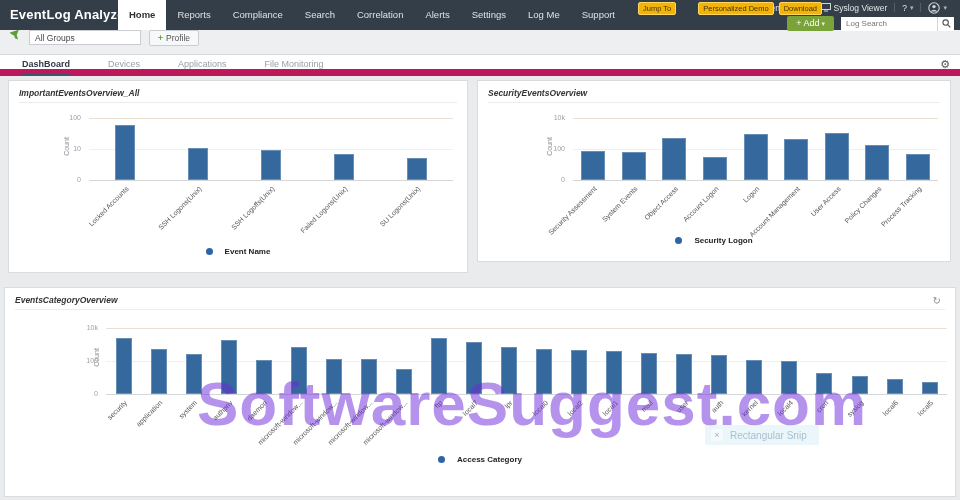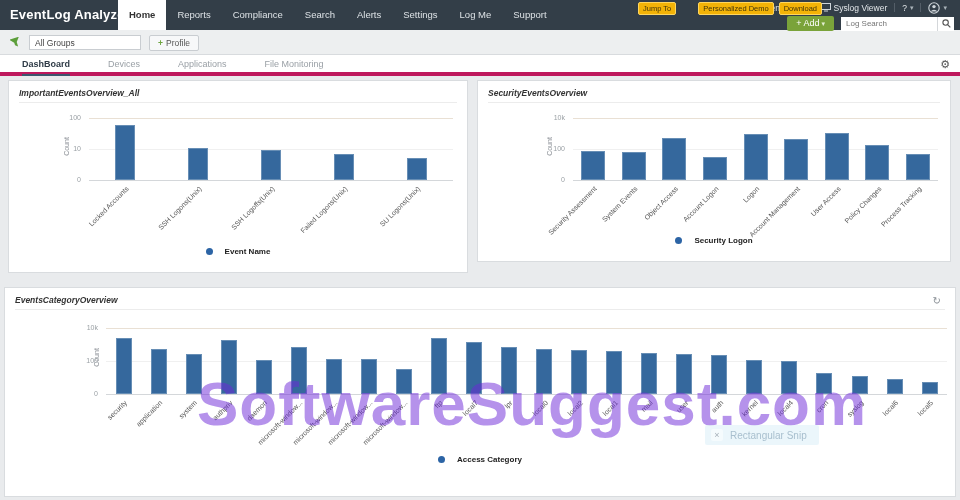--- a/index.html
+++ b/index.html
@@ -27,30 +27,30 @@
 
   .action-row { position:absolute; top:16px; right:6px; display:flex; align-items:center; gap:7px; }
   .add-btn { background:#7aa33a; color:#fff; font-size:9px; padding:2px 9px 3px; border-radius:2px; cursor:pointer; white-space:nowrap; }
   .add-btn .chev { color:#e3efd2; margin-left:2px; }
   .search-box { display:flex; background:#fff; border-radius:1px; }
   .search-input { border:none; outline:none; width:96px; height:14px; font-size:8px; padding:0 5px; color:#333; font-family:inherit; }
   .search-btn { width:17px; height:14px; border-left:1px solid #d4d7da; display:flex; align-items:center; justify-content:center; cursor:pointer; background:#fff; }
 
   
   .subbar { position:absolute; top:30px; left:0; right:0; height:25px; background:#edeff0; border-bottom:1px solid #d8dbde; z-index:9; }
-  .subbar-left { position:absolute; left:10px; top:0; height:25px; display:flex; align-items:center; gap:8px; }
+  .subbar-left { position:absolute; left:10px; top:0; height:25px; display:flex; align-items:flex-start; gap:8px; }
   .group-input { width:112px; height:15px; border:1px solid #c9cdd1; font-size:8.5px; padding:0 5px; color:#444; background:#fff; font-family:inherit; }
   .profile-btn { height:16px; border:1px solid #c9cdd1; background:#f7f8f9; font-size:8.5px; color:#555;
                  display:flex; align-items:center; gap:3px; padding:0 8px; cursor:pointer; border-radius:2px; white-space:nowrap; }
   .profile-btn .plus { color:#6da53f; font-weight:bold; }
   .date-chip { position:absolute; right:50px; top:3px; height:18px; background:#e3e5e7; display:flex; align-items:center; gap:8px; padding:0 8px; cursor:pointer; }
   .date-val { font-size:8.5px; font-weight:bold; color:#30383f; white-space:nowrap; }
 
   
-  .tabsbar { position:absolute; top:55px; left:0; right:0; height:21px; background:#fff; border-bottom:4px solid #be185d; z-index:8;padding-left:9px; }
+  .tabsbar { position:absolute; top:55px; left:0; right:0; height:21px; background:#fff; border-bottom:7px solid #be185d; z-index:8;padding-left:9px; }
   .tabs { position:absolute; left:22px; top:0; height:21px; display:flex; gap:38px; }
   .tab { font-size:9px; color:#9aa0a6; line-height:19px; cursor:pointer; border-bottom:2px solid transparent; white-space:nowrap; }
   .tab.active { color:#2f3b47; font-weight:bold; border-bottom:2px solid #3d566e; }
   .gear { position:absolute; right:10px; top:3px; font-size:11px; color:#555; cursor:pointer; }
 
   
   .panel { position:absolute; background:#fff; border:1px solid #d9dcdf; }
   #p1 { left:8px;  top:80px;  width:460px; height:193px; }
   #p2 { left:477px; top:80px; width:474px; height:182px; }
   #p3 { left:4px;  top:287px; width:952px; height:210px; }
@@ -101,20 +101,21 @@
   <div class="logo"><span>EventLog Analyzer</span><svg class="icon-svg" style="display:inline-block" width="16" height="13" viewBox="0 0 16 13">
         <path d="M1 11 A8.5 8.5 0 0 1 14.5 6.5" fill="none" stroke="#f0a22e" stroke-width="2.2" stroke-linecap="round"></path>
         <path d="M8.5 12 A5 5 0 0 0 13.5 9.5" fill="none" stroke="#2f6fae" stroke-width="2" stroke-linecap="round"></path>
       </svg></div>
 
   <div class="nav">
     <div class="nav-item active">Home</div>
     <div class="nav-item">Reports</div>
     <div class="nav-item">Compliance</div>
     <div class="nav-item">Search</div>
+    <div class="nav-item">Correlation</div>
     <div class="nav-item">Alerts</div>
     <div class="nav-item">Settings</div>
     <div class="nav-item">Log Me</div>
     <div class="nav-item">Support</div>
   </div>
 
   <div class="badge-row">
     <span class="badge first">Jump To</span>
     <span class="badge">Personalized Demo</span>
     <span class="badge">Download</span>

